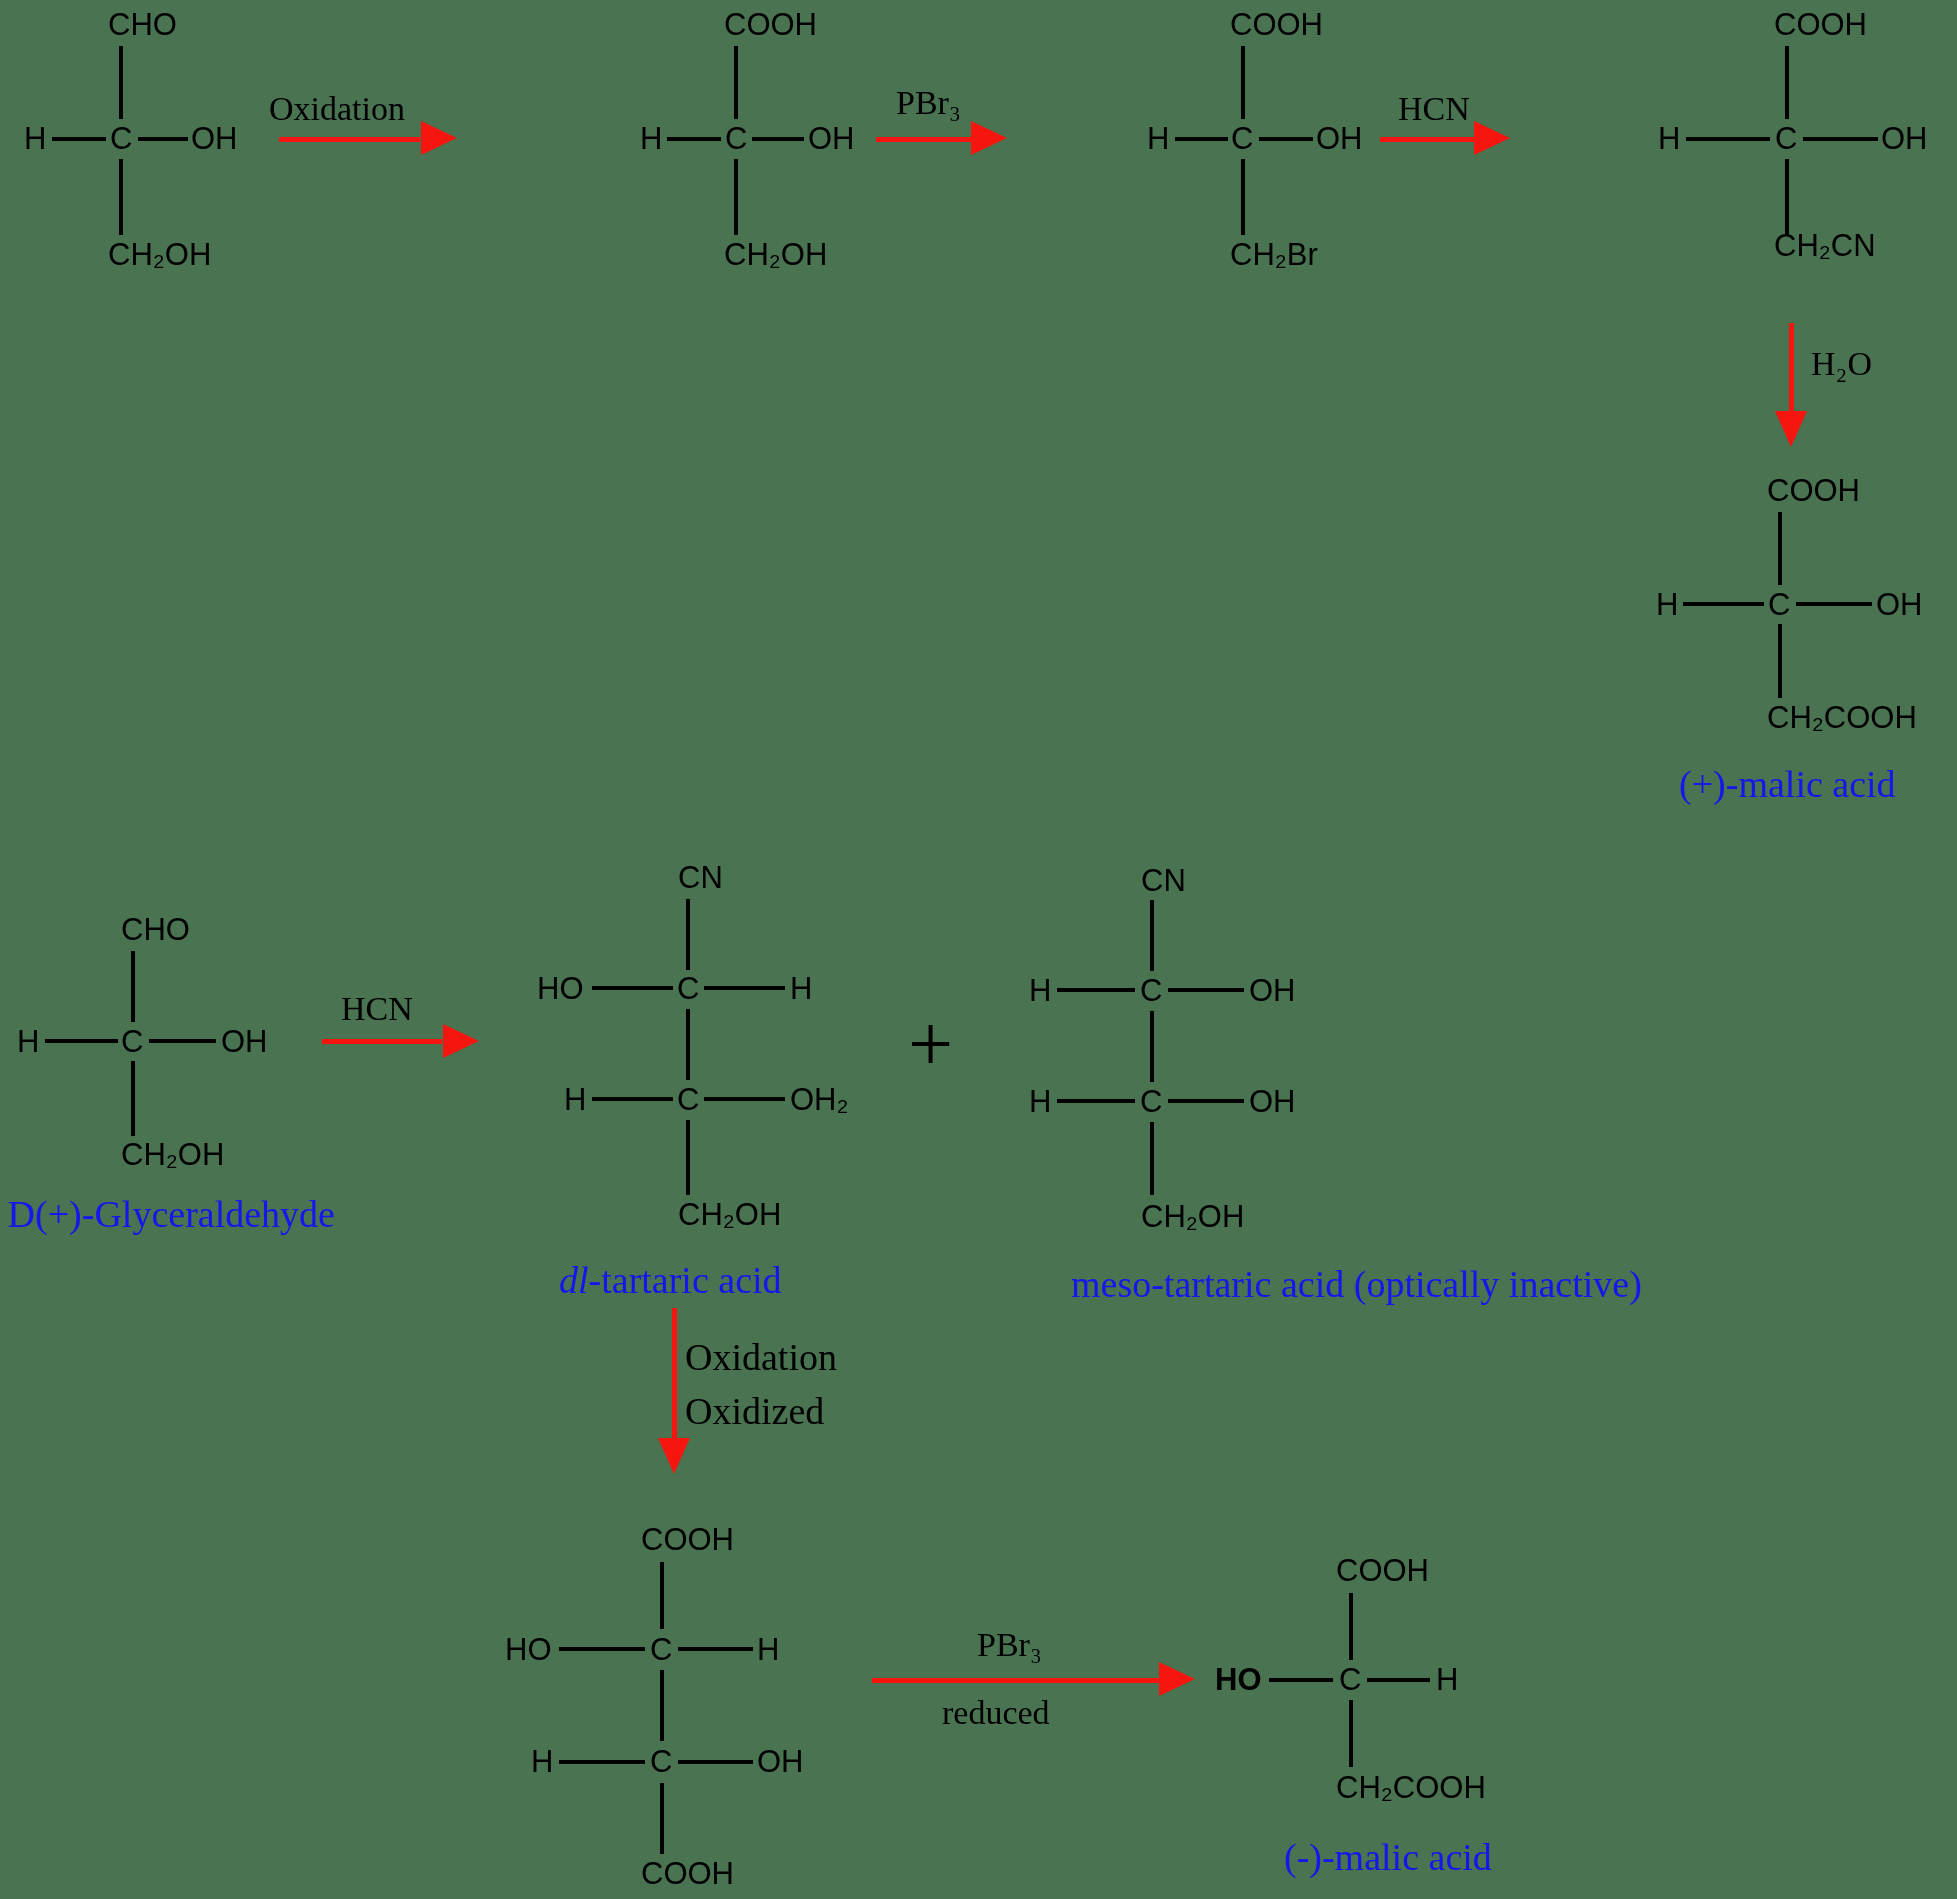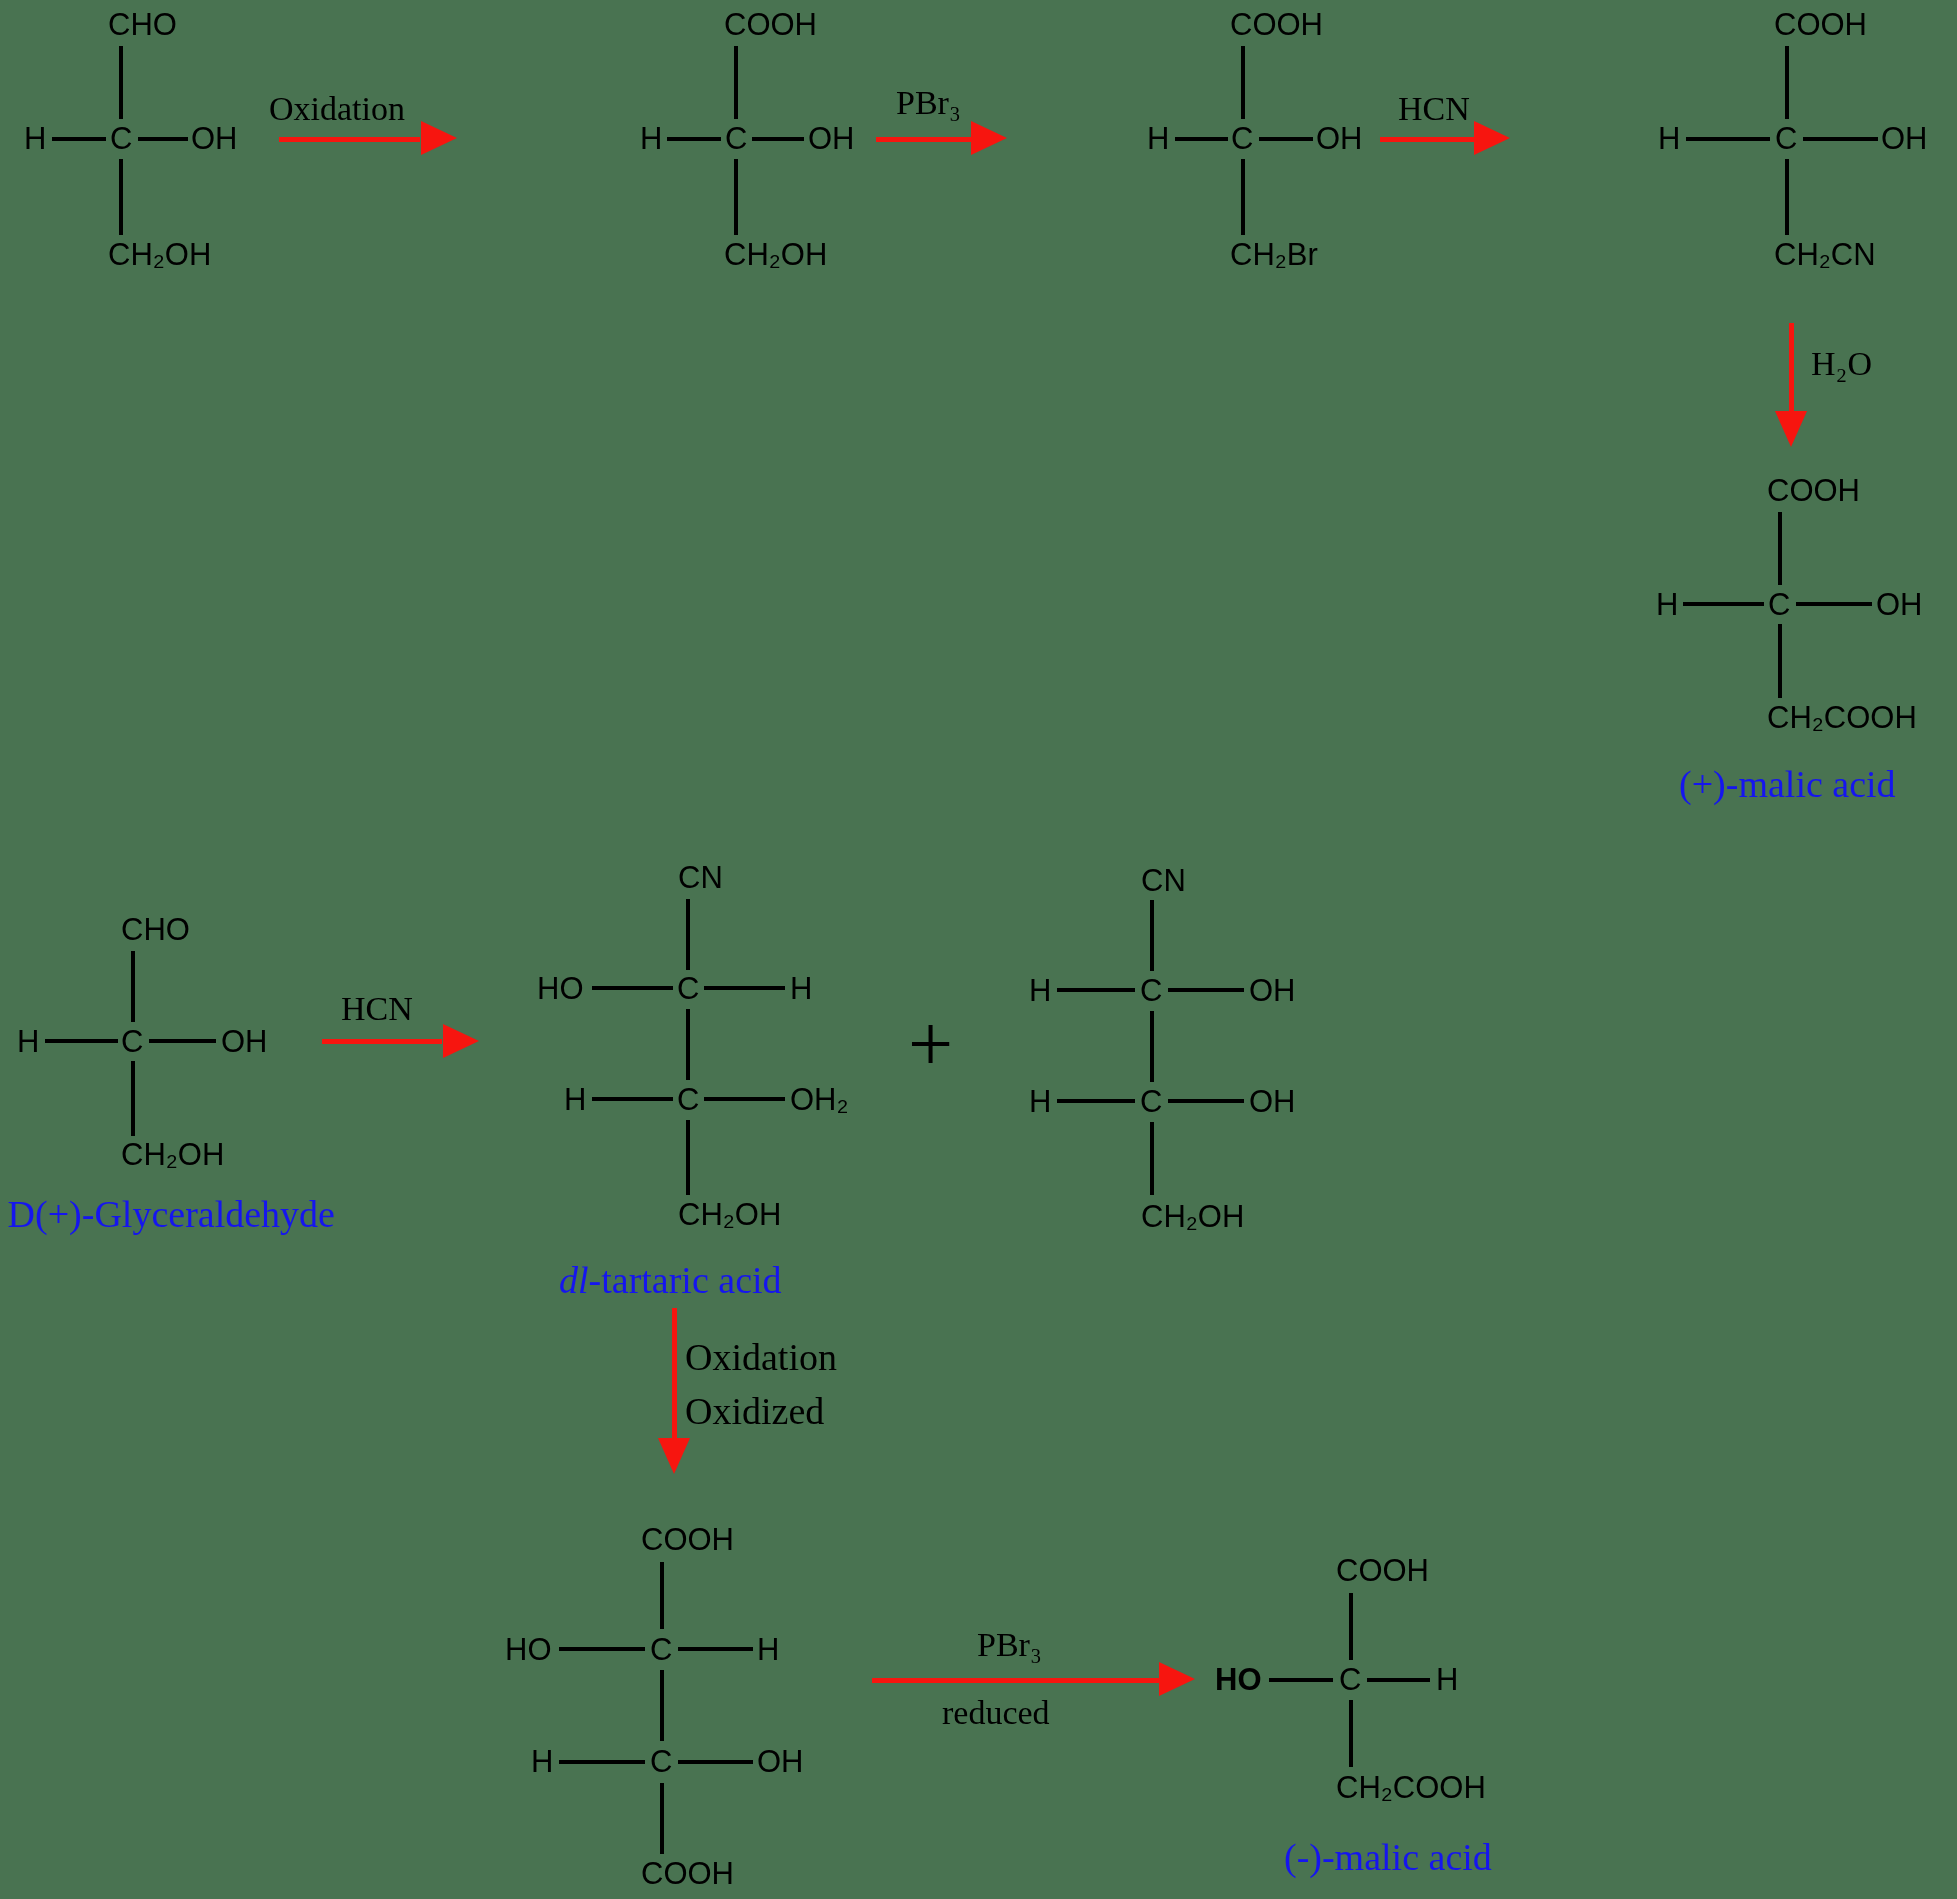--- a/index.html
+++ b/index.html
@@ -93,21 +93,21 @@
 
   <div class="grp">
     <span class="fm" style="left:1774px;top:8.6px">COOH</span>
     <div class="vb" style="left:1785px;top:46px;height:73px"></div>
     <span class="fm" style="left:1658px;top:123px">H</span>
     <div class="hb" style="left:1686px;top:137px;width:84px"></div>
     <span class="fm" style="left:1775px;top:123px">C</span>
     <div class="hb" style="left:1803px;top:137px;width:75px"></div>
     <span class="fm" style="left:1881px;top:123px">OH</span>
     <div class="vb" style="left:1785px;top:159px;height:76px"></div>
-    <span class="fm" style="left:1774px;top:239px">CH₂CN</span>
+    <span class="fm" style="left:1774px;top:230px">CH₂CN</span>
   </div>
 
   <div class="grp">
     <div class="av" style="left:1789px;top:323px;height:92px"></div>
     <div class="ah-d" style="left:1775px;top:411px"></div>
     <span class="rg" style="left:1811px;top:347px">H₂O</span>
   </div>
 
   <div class="grp">
     <span class="fm" style="left:1767px;top:475px">COOH</span>
@@ -171,20 +171,21 @@
     <div class="hb" style="left:1168px;top:988px;width:76px"></div>
     <span class="fm" style="left:1249px;top:975px">OH</span>
     <div class="vb" style="left:1150px;top:1011px;height:71px"></div>
     <span class="fm" style="left:1029px;top:1086px">H</span>
     <div class="hb" style="left:1057px;top:1099px;width:78px"></div>
     <span class="fm" style="left:1140px;top:1086px">C</span>
     <div class="hb" style="left:1168px;top:1099px;width:76px"></div>
     <span class="fm" style="left:1249px;top:1086px">OH</span>
     <div class="vb" style="left:1150px;top:1122px;height:73px"></div>
     <span class="fm" style="left:1141px;top:1201px">CH₂OH</span>
+    <span class="nm" style="left:1071px;top:1265px">meso-tartaric acid (optically inactive)</span>
   </div>
 
   <div class="grp">
     <div class="av" style="left:672px;top:1308px;height:132px"></div>
     <div class="ah-d" style="left:658px;top:1438px"></div>
     <span class="rg-lg" style="left:685px;top:1338px">Oxidation</span>
     <span class="rg-lg" style="left:685px;top:1392px">Oxidized</span>
   </div>
 
   <div class="grp">

